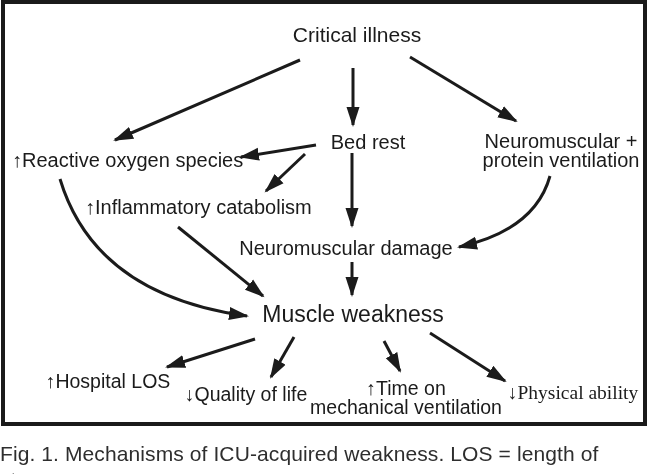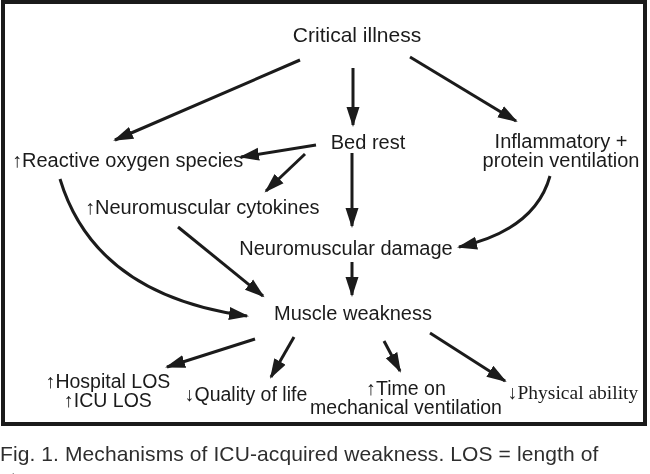--- a/index.html
+++ b/index.html
@@ -21,21 +21,21 @@
   .node{
     position:absolute;
     white-space:nowrap;
     font-size:20px;
     line-height:1;
     color:#1b1b1b;
   }
   .centered{transform:translateX(-50%);text-align:center;}
   .node .line{display:block;line-height:19px;white-space:nowrap;}
   .n-critical{font-size:21px;}
-  .n-muscle{font-size:20px;}
+  .n-muscle{font-size:23px;}
   .small{font-size:19.5px;}
   .small .line{line-height:19px;}
   .caption{
     position:absolute;left:0;top:441px;width:650px;
     font-size:21px;line-height:26px;color:#2e2e2e;
     letter-spacing:0.1px;
   }
   .caption .cap-line{display:block;white-space:nowrap;}
 </style>
 </head>
@@ -69,33 +69,32 @@
     </g>
   </svg>
 
   <div class="node n-critical centered" style="left:357px;top:24px;">Critical illness</div>
 
   <div class="node centered" style="left:368px;top:132px;">Bed rest</div>
 
   <div class="node" style="left:12px;top:150px;text-align:center;">↑Reactive oxygen species</div>
 
   <div class="node centered" style="left:561px;top:132px;">
-    <span class="line">Inflammatory +</span>
+    <span class="line">Neuromuscular +</span>
     <span class="line">protein ventilation</span>
   </div>
 
-  <div class="node" style="left:85px;top:197px;">↑Neuromuscular cytokines</div>
+  <div class="node" style="left:85px;top:197px;">↑Inflammatory catabolism</div>
 
   <div class="node centered" style="left:346px;top:238px;">Neuromuscular damage</div>
 
   <div class="node n-muscle centered" style="left:353px;top:303px;">Muscle weakness</div>
 
   <div class="node small centered" style="left:108px;top:372px;">
     <span class="line">↑Hospital LOS</span>
-    <span class="line">↑ICU LOS</span>
   </div>
 
   <div class="node small centered" style="left:246px;top:385px;">↓Quality of life</div>
 
   <div class="node small centered" style="left:406px;top:379px;">
     <span class="line">↑Time on</span>
     <span class="line">mechanical ventilation</span>
   </div>
 
   <div class="node small centered" style="left:573px;top:383px;font-family:Liberation Serif, serif;">↓Physical ability</div>

